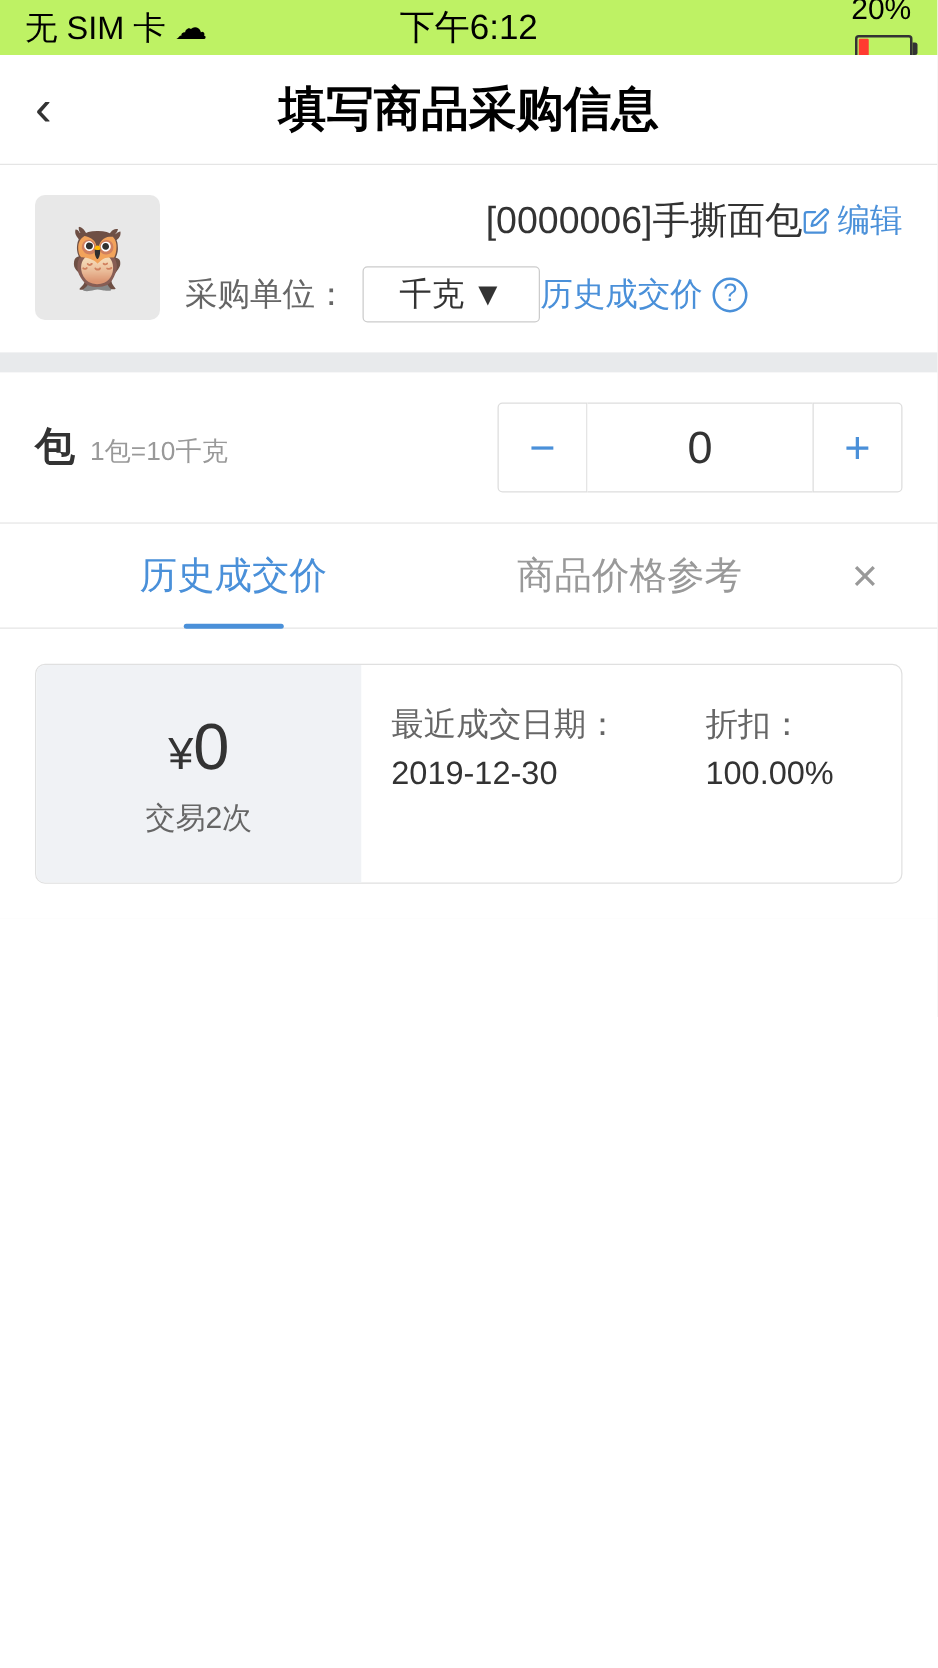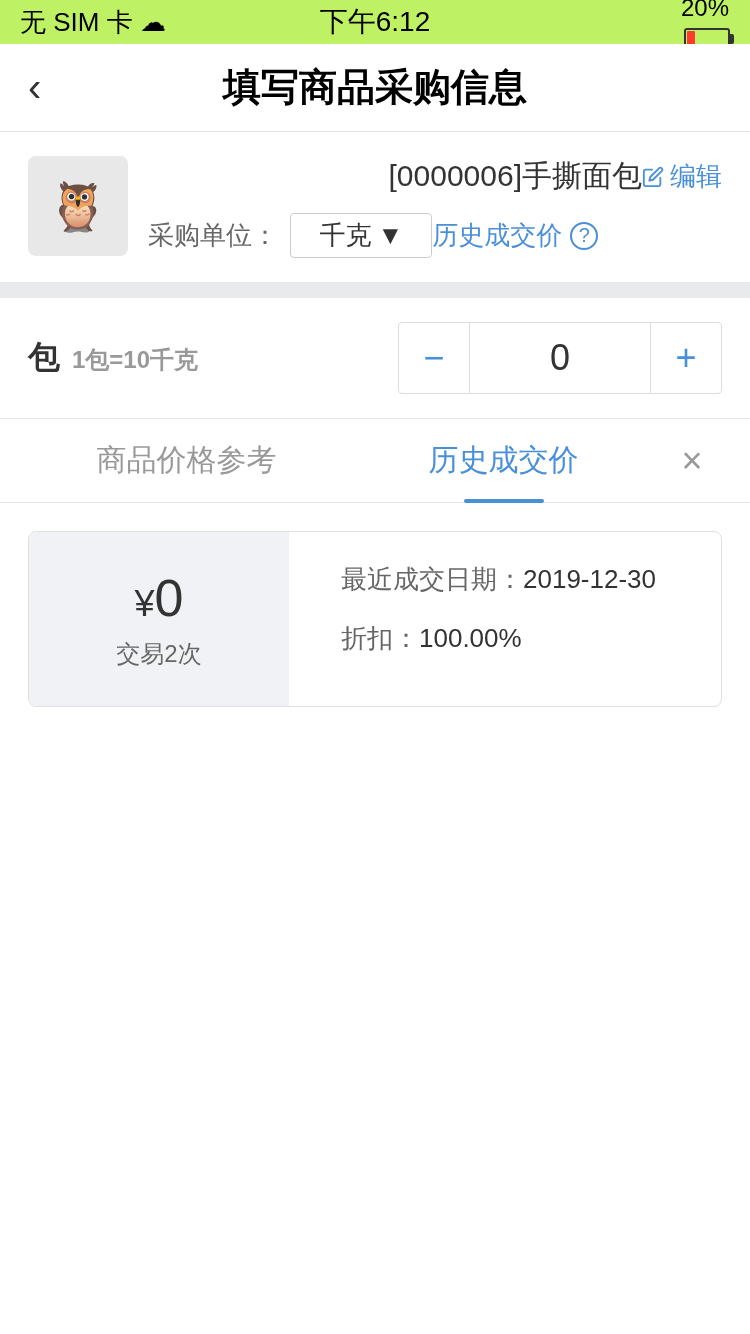--- a/index.html
+++ b/index.html
@@ -207,23 +207,22 @@
       display: flex;
       align-items: baseline;
       gap: 12px;
     }
     .unit-big {
       font-size: 32px;
       font-weight: 600;
       color: #333;
     }
     .unit-hint {
-      font-size: 24px;
+      font-size: 21px;
       color: #999;
-      font-weight: bold;
     }
     .quantity-input-group {
       display: flex;
       align-items: center;
       gap: 0;
     }
     .qty-input {
       width: 180px;
       height: 72px;
       border: 1px solid #ddd;
@@ -335,23 +334,22 @@
     }
     .price-trades {
       font-size: 24px;
       color: #666;
       margin-top: 10px;
     }
     .price-right {
       flex: 1;
       padding: 28px 24px;
       display: flex;
-      flex-direction: column;
+      flex-direction: row;
       gap: 20px;
-      margin-left: 28px;
     }
     .price-detail-row {
       font-size: 26px;
       color: #333;
       line-height: 1.5;
     }
     .detail-label {
       color: #666;
     }
 
@@ -426,26 +424,26 @@
     <button class="qty-btn qty-btn-minus">−</button>
     <input class="qty-input" type="text" value="0" style="">
     <button class="qty-btn qty-btn-plus">+</button>
   </div>
 </div>
 
 <div style="height:1px; background:#e5e5e5;"></div>
 
 <div class="tabs-panel">
   <div class="tabs-header">
-    <div class="tab-item">
-      <span>商品价格参考</span>
-    </div>
     <div class="tab-item active">
       <span>历史成交价</span>
       <div class="tab-underline"></div>
+    </div>
+    <div class="tab-item">
+      <span>商品价格参考</span>
     </div>
     <div class="tab-close">×</div>
   </div>
 
   <div class="tab-content">
     <div class="price-card">
       <div class="price-left">
         <div class="price-value">
           <span class="price-currency">¥</span><span>0</span>
         </div>

